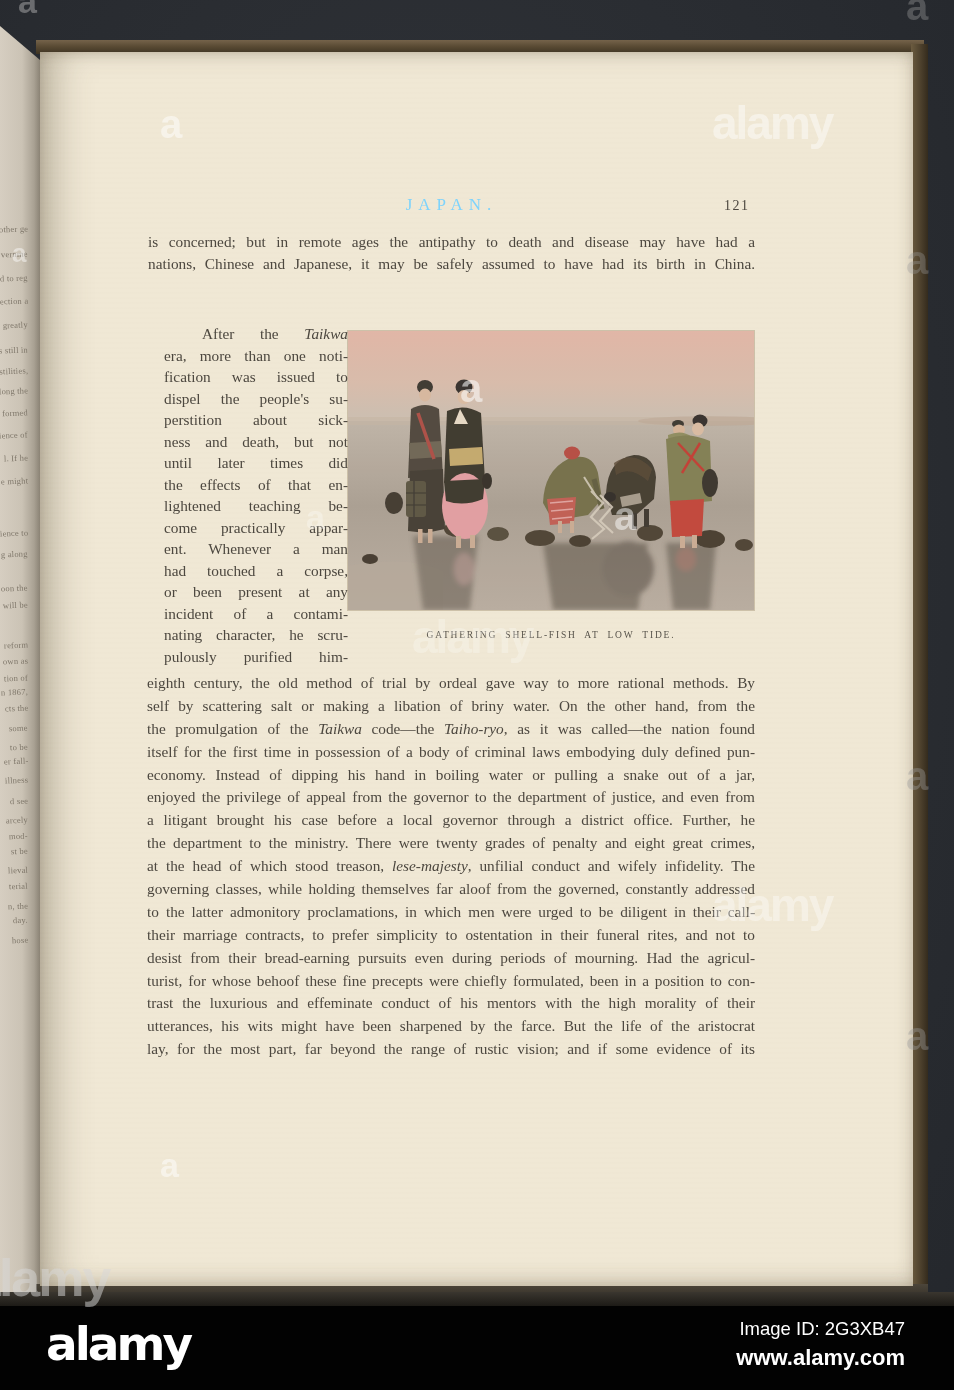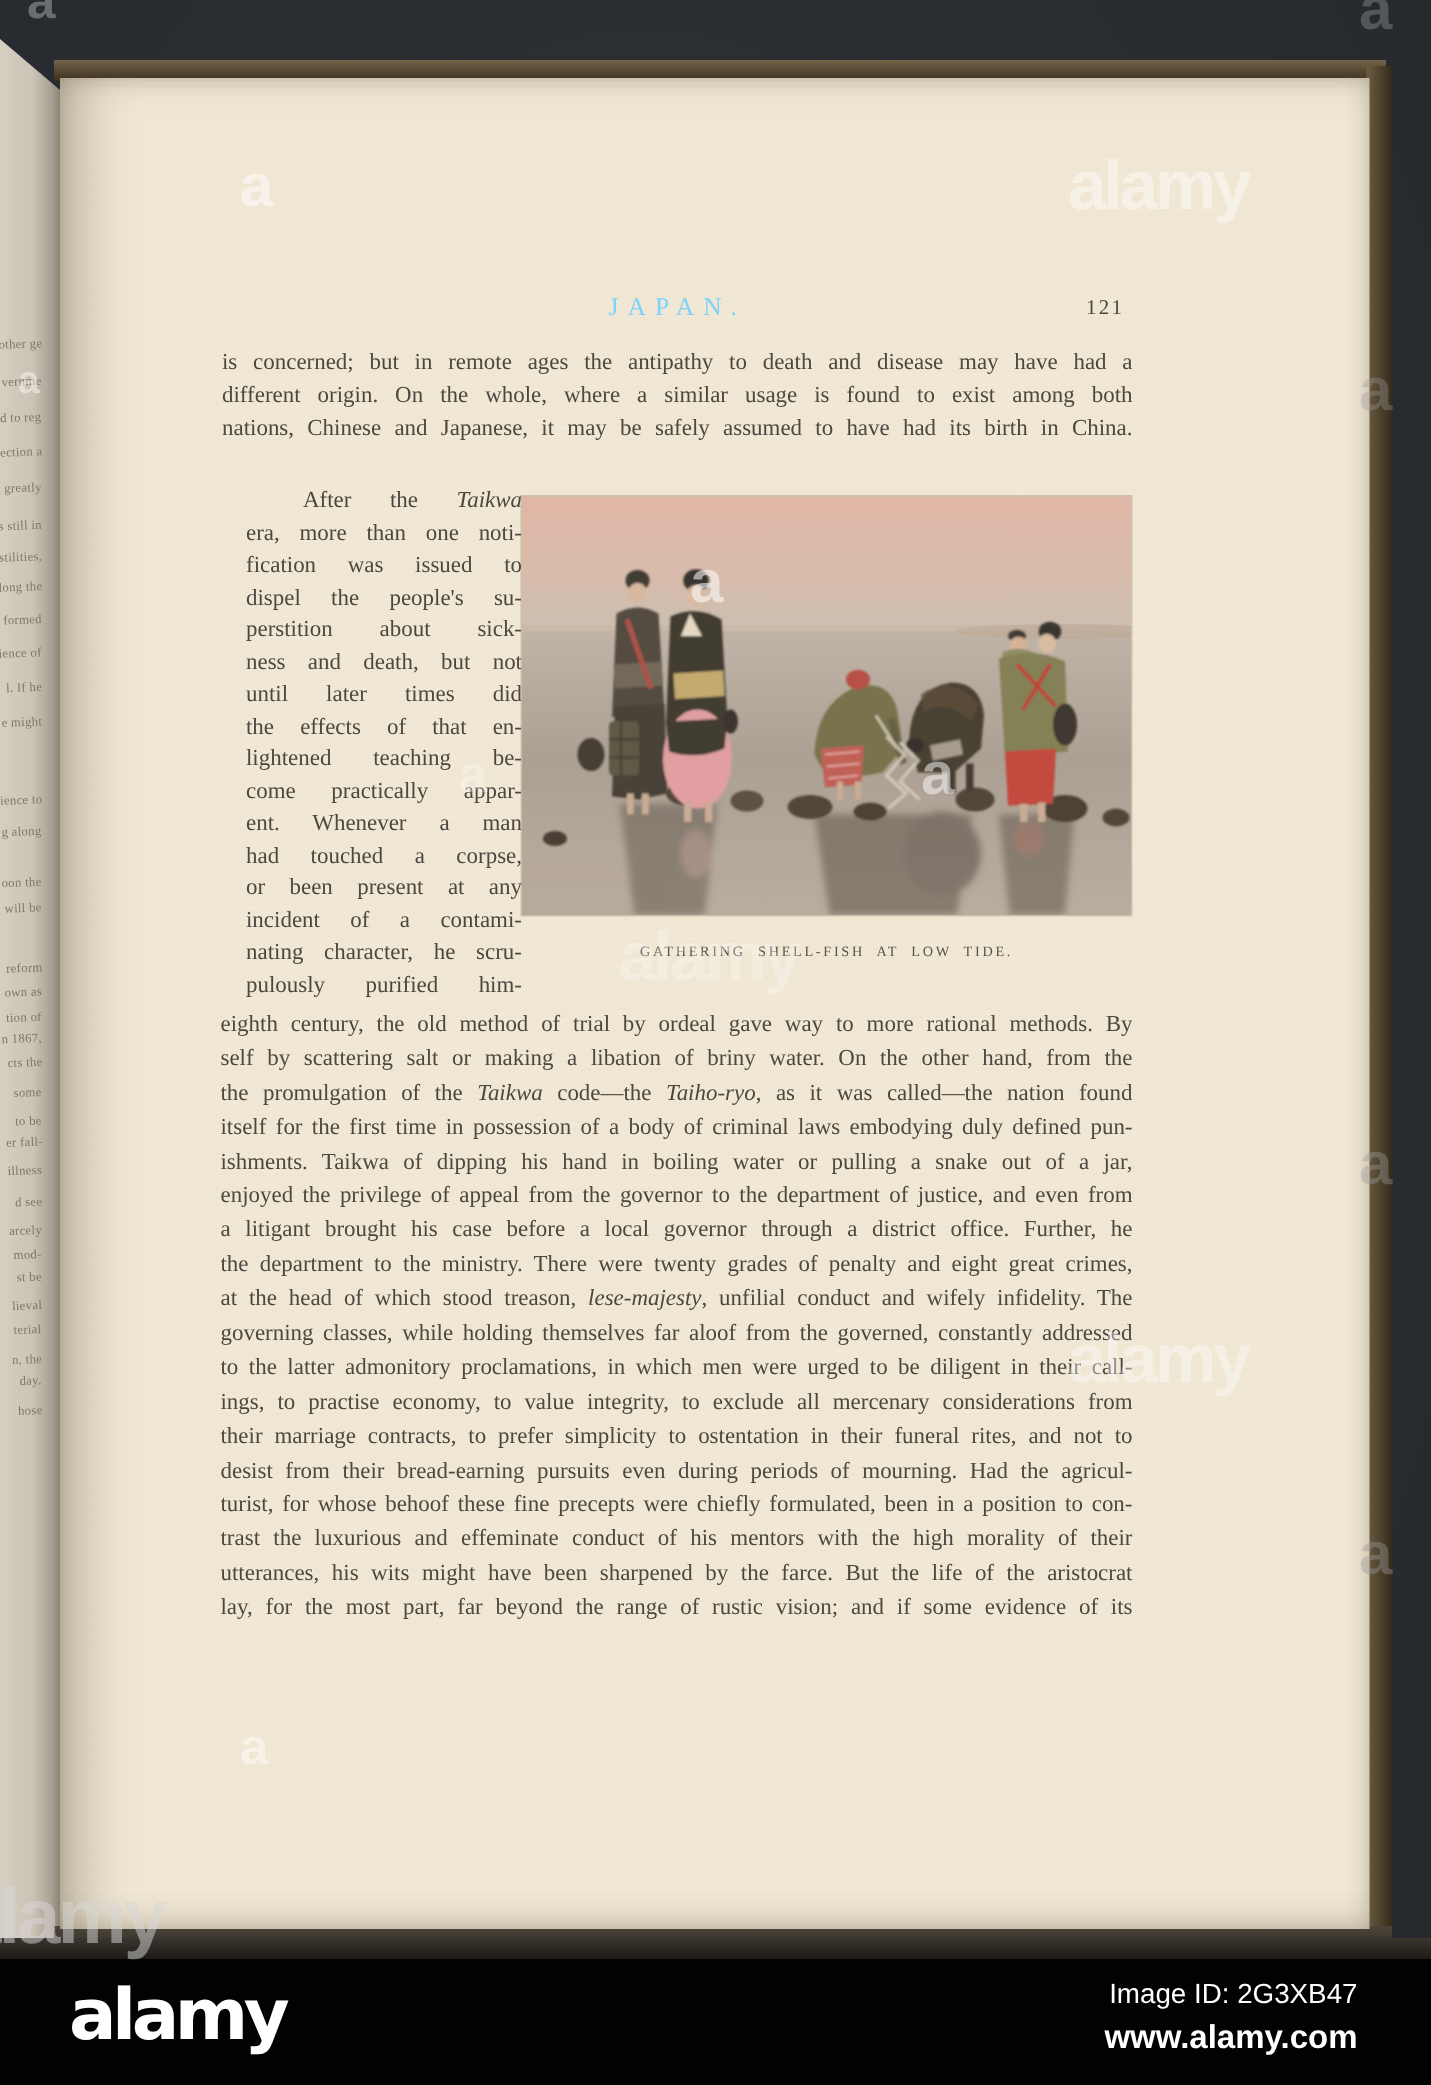--- a/index.html
+++ b/index.html
@@ -118,21 +118,20 @@
 
   <div class="page">
     <div class="page-texture"></div>
   </div>
 
   <div class="header-title">JAPAN.</div>
   <div class="page-number">121</div>
 
   <div class="textblock intro">
       <div class="tline j">is concerned; but in remote ages the antipathy to death and disease may have had a</div>
-      <div class="tline j">different origin.  On the whole, where a similar usage is found to exist among both</div>
       <div class="tline j">nations, Chinese and Japanese, it may be safely assumed to have had its birth in China.</div>
     </div>
   <div class="textblock leftcol">
       <div class="tline j ind">After the <i>Taikwa</i></div>
       <div class="tline j">era, more than one noti-</div>
       <div class="tline j">fication was issued to</div>
       <div class="tline j">dispel the people's su-</div>
       <div class="tline j">perstition about sick-</div>
       <div class="tline j">ness and death, but not</div>
       <div class="tline j">until later times did</div>
@@ -144,28 +143,27 @@
       <div class="tline j">or been present at any</div>
       <div class="tline j">incident of a contami-</div>
       <div class="tline j">nating character, he scru-</div>
       <div class="tline j">pulously purified him-</div>
     </div>
   <div class="textblock mainblock">
       <div class="tline j">eighth century, the old method of trial by ordeal gave way to more rational methods.  By</div>
       <div class="tline j">self by scattering salt or making a libation of briny water.  On the other hand, from the</div>
       <div class="tline j">the promulgation of the <i>Taikwa</i> code—the <i>Taiho-ryo</i>, as it was called—the nation found</div>
       <div class="tline j">itself for the first time in possession of a body of criminal laws embodying duly defined pun-</div>
-      <div class="tline j">ishments.  Taikwa of dipping his hand in boiling water or pulling a snake out of a jar,</div>
+      <div class="tline j">economy.  Instead of dipping his hand in boiling water or pulling a snake out of a jar,</div>
       <div class="tline j">enjoyed the privilege of appeal from the governor to the department of justice, and even from</div>
       <div class="tline j">a litigant brought his case before a local governor through a district office.  Further, he</div>
       <div class="tline j">the department to the ministry.  There were twenty grades of penalty and eight great crimes,</div>
       <div class="tline j">at the head of which stood treason, <i>lese-majesty</i>, unfilial conduct and wifely infidelity.  The</div>
       <div class="tline j">governing classes, while holding themselves far aloof from the governed, constantly addressed</div>
       <div class="tline j">to the latter admonitory proclamations, in which men were urged to be diligent in their call-</div>
-      <div class="tline j">ings, to practise economy, to value integrity, to exclude all mercenary considerations from</div>
       <div class="tline j">their marriage contracts, to prefer simplicity to ostentation in their funeral rites, and not to</div>
       <div class="tline j">desist from their bread-earning pursuits even during periods of mourning.  Had the agricul-</div>
       <div class="tline j">turist, for whose behoof these fine precepts were chiefly formulated, been in a position to con-</div>
       <div class="tline j">trast the luxurious and effeminate conduct of his mentors with the high morality of their</div>
       <div class="tline j">utterances, his wits might have been sharpened by the farce.  But the life of the aristocrat</div>
       <div class="tline j">lay, for the most part, far beyond the range of rustic vision; and if some evidence of its</div>
     </div>
 
   <div class="photo">
     <svg viewBox="0 0 406 279" role="img" xmlns="http://www.w3.org/2000/svg" aria-label="Hand-coloured photograph of Japanese figures gathering shell-fish on a wet tidal flat, with reflections in the shallow water">

